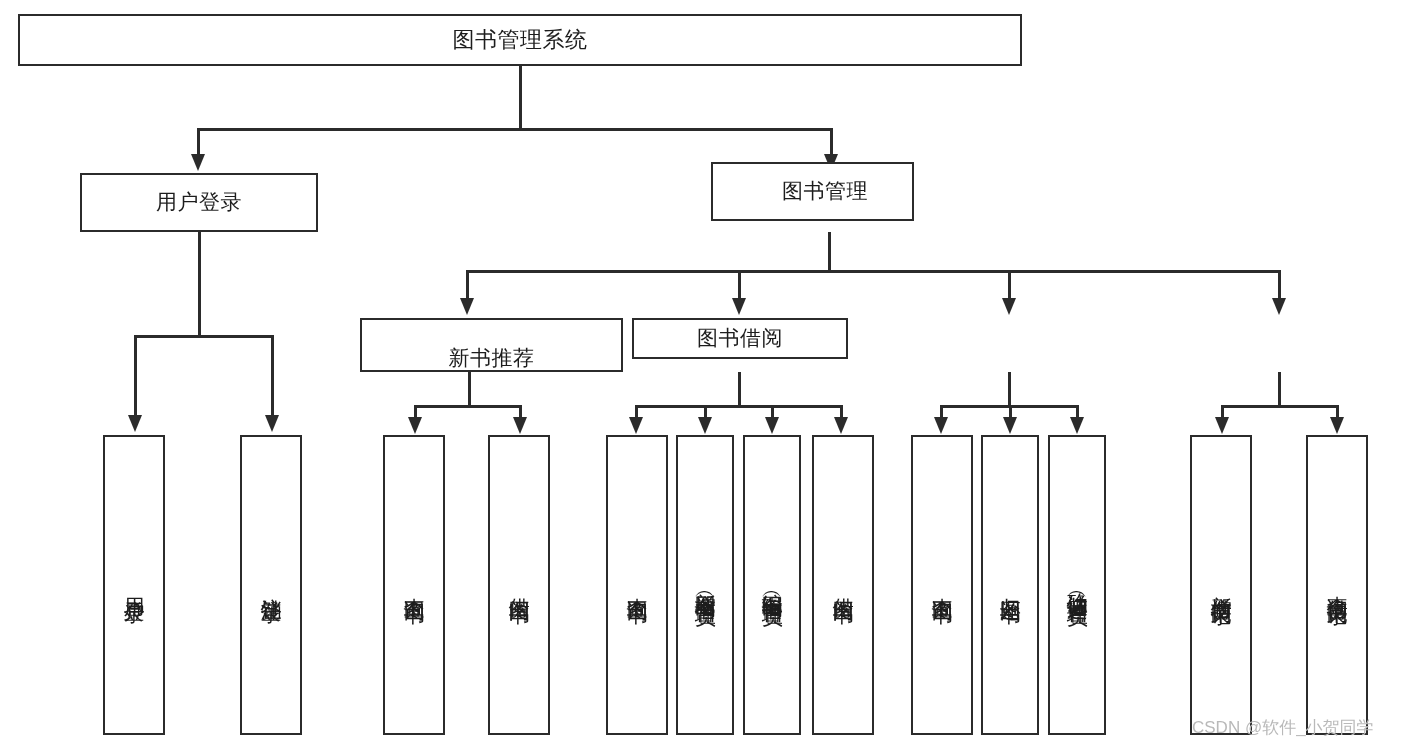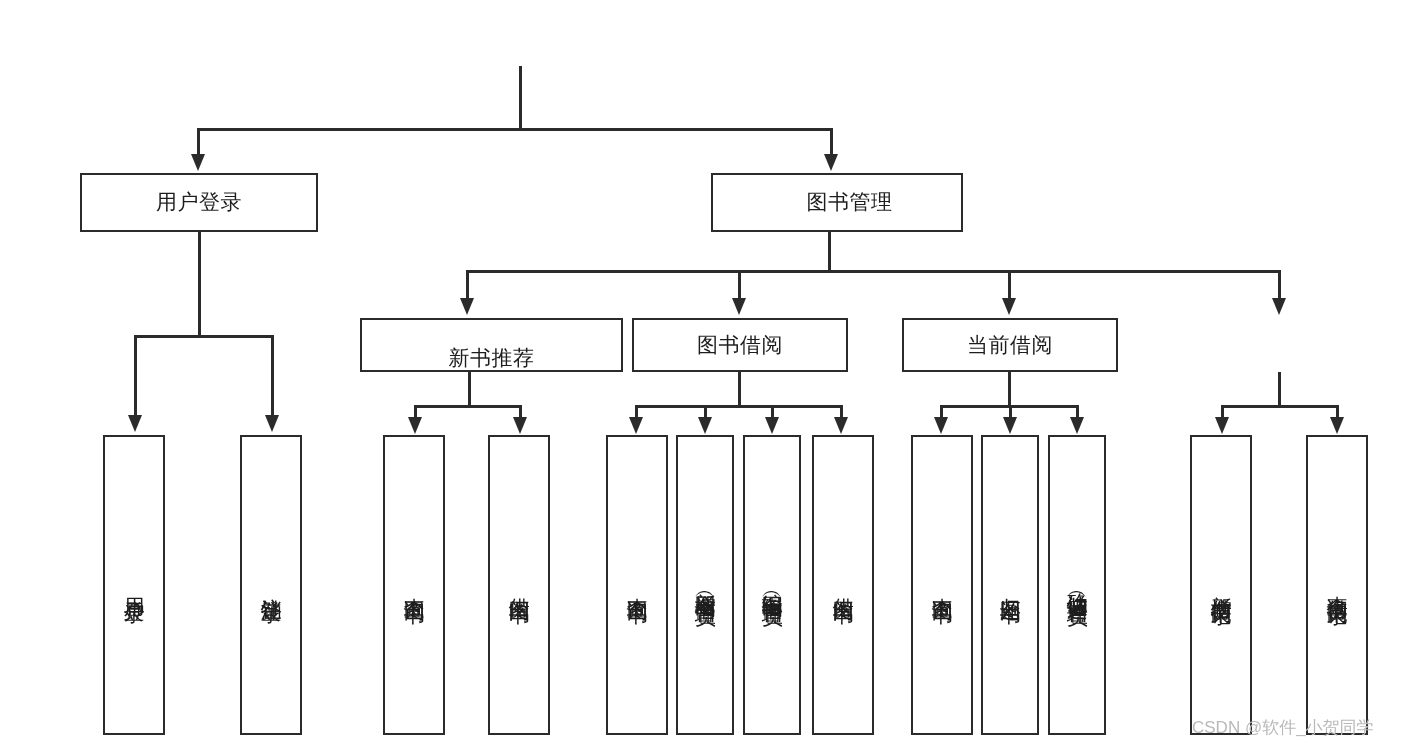--- a/index.html
+++ b/index.html
@@ -72,35 +72,38 @@
     color: #b9b9b9;
     white-space: nowrap;
     user-select: none;
   }
 </style>
 </head>
 <body>
 
 <div id="canvas">
 
+  <div class="node root" style="left:18px; top:14px; width:1004px; height:52px;">
+    <span class="lbl">图书管理系统</span>
+  </div>
 
   <div class="vline" style="left:519px; top:66px; height:64px;"></div>
 
   <div class="hline" style="left:197px; top:128px; width:636px;"></div>
 
   <div class="vline" style="left:197px; top:128px; height:28px;"></div>
   <div class="arrow" style="left:191px; top:154px;"></div>
   <div class="vline" style="left:830px; top:128px; height:28px;"></div>
   <div class="arrow" style="left:824px; top:154px;"></div>
 
   <div class="node" style="left:80px; top:173px; width:238px; height:59px;">
     <span class="lbl">用户登录</span>
   </div>
 
-  <div class="node" style="left:711px; top:173px; width:252px; height:59px;padding-left:25px;">
+  <div class="node" style="left:711px; top:162px; width:203px; height:59px;padding-left:25px;">
     <span class="lbl">图书管理</span>
   </div>
 
   <div class="vline" style="left:198px; top:232px; height:106px;"></div>
   <div class="hline" style="left:134px; top:335px; width:140px;"></div>
   <div class="vline" style="left:134px; top:335px; height:82px;"></div>
   <div class="arrow" style="left:128px; top:415px;"></div>
   <div class="vline" style="left:271px; top:335px; height:82px;"></div>
   <div class="arrow" style="left:265px; top:415px;"></div>
 
@@ -115,25 +118,22 @@
 
   <div class="vline" style="left:1008px; top:270px; height:30px;"></div>
   <div class="arrow" style="left:1002px; top:298px;"></div>
 
   <div class="vline" style="left:1278px; top:270px; height:30px;"></div>
   <div class="arrow" style="left:1272px; top:298px;"></div>
 
   <div class="node" style="left:360px; top:318px; width:263px; height:54px;align-items:flex-end;">
     <span class="lbl">新书推荐</span>
   </div>
-  <div class="node" style="left:632px; top:318px; width:216px; height:54px;">
+  <div class="node" style="left:632px; top:318px; width:216px; height:41px;">
     <span class="lbl">图书借阅</span>
-  </div>
-  <div class="node" style="left:902px; top:318px; width:216px; height:54px;">
-    <span class="lbl">当前借阅</span>
   </div>
 
   <div class="vline" style="left:468px; top:372px; height:35px;"></div>
   <div class="hline" style="left:414px; top:405px; width:108px;"></div>
   <div class="vline" style="left:414px; top:405px; height:14px;"></div>
   <div class="arrow" style="left:408px; top:417px;"></div>
   <div class="vline" style="left:519px; top:405px; height:14px;"></div>
   <div class="arrow" style="left:513px; top:417px;"></div>
 
   <div class="vline" style="left:738px; top:372px; height:35px;"></div>

